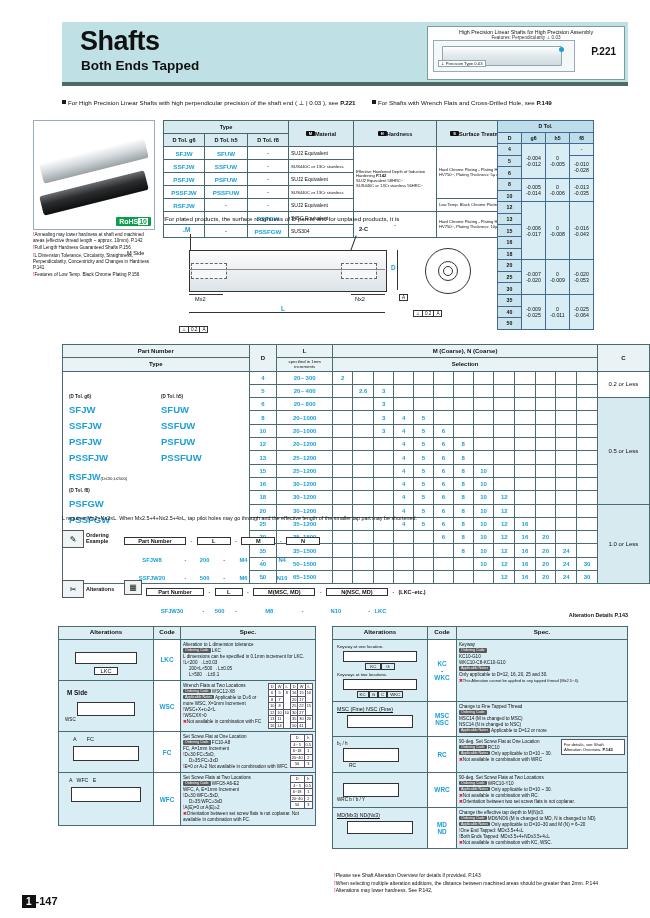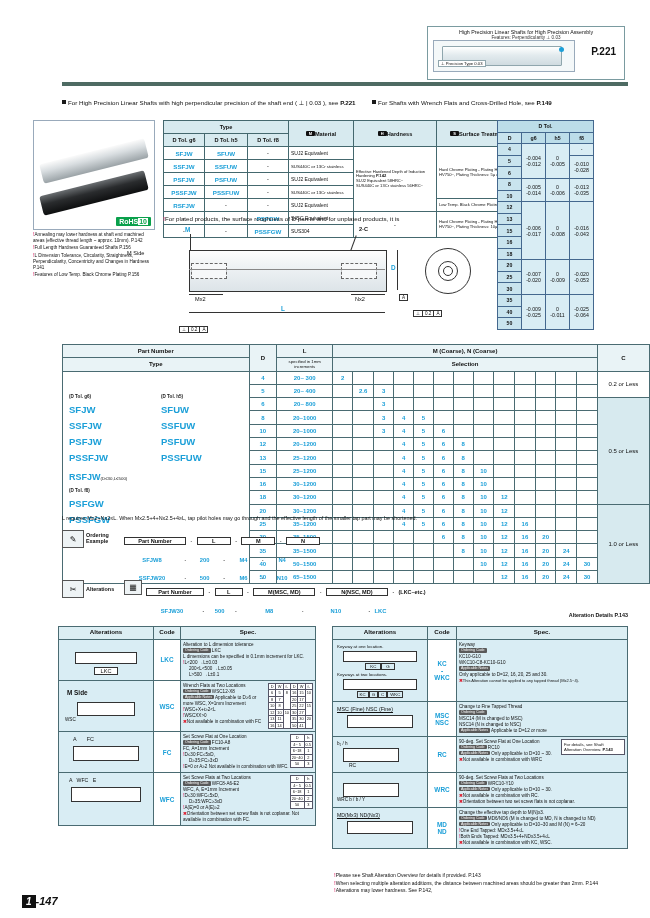--- a/index.html
+++ b/index.html
@@ -91,28 +91,32 @@
   .alt .fig{background:#d9edf4;width:92px;}
   .alt .code{background:#fff;width:24px;text-align:center;color:#1b9fd8;font-weight:bold;font-size:6.4px;vertical-align:middle;}
   .alt .sp{background:#d9edf4;font-size:4.6px;line-height:1.3;padding:2px 2px;}
   .tagk{display:inline-block;background:#5a5a5a;color:#fff;font-size:3.6px;padding:0 2px;border-radius:1px;vertical-align:1px;}
   .nog{color:#d23;font-weight:bold;}
   .mini{border-collapse:collapse;float:right;}
   .mini td{border:.5px solid #556;font-size:3.9px;text-align:center;padding:0 1px;height:5.5px;background:#fff;}
   .figbox{position:relative;height:100%;padding:3px;font-size:5px;}
 
   .footn{position:absolute;font-size:5px;line-height:1.5;}
-  .pgnum{position:absolute;left:22px;bottom:10px;font-size:11px;font-weight:bold;font-style:italic;}
+  .pgnum{position:absolute;left:22px;bottom:10px;font-size:11px;font-weight:bold;}
   .pgbox{display:inline-block;background:#111;color:#fff;padding:1px 4px;font-size:10px;}
 </style>
 </head>
 <body>
 
 <div class="page">
 
+  <div class="hdr">
+    <div class="hdr-ttl">Shafts</div>
+    <div class="hdr-sub">Both Ends Tapped</div>
+  </div>
   <div class="hdr-rule"></div>
 
   <div class="topbox">
     <div class="topbox-t">High Precision Linear Shafts for High Precision Assembly</div>
     <div class="topbox-f">Features: Perpendicularity ⊥ 0.03</div>
     <div class="tb-draw">
       <div class="tb-shaft"></div>
     </div>
     <div class="tb-dot"></div>
     <div class="tb-tag">⊥ Precision Type 0.03</div>

